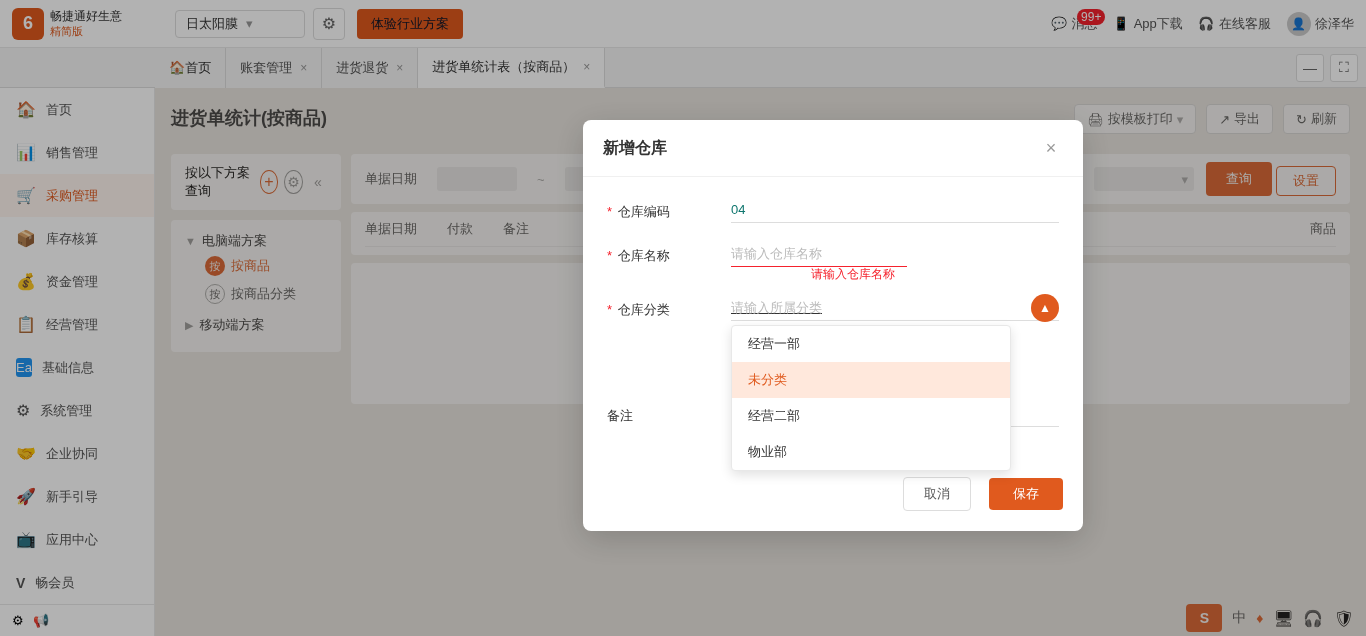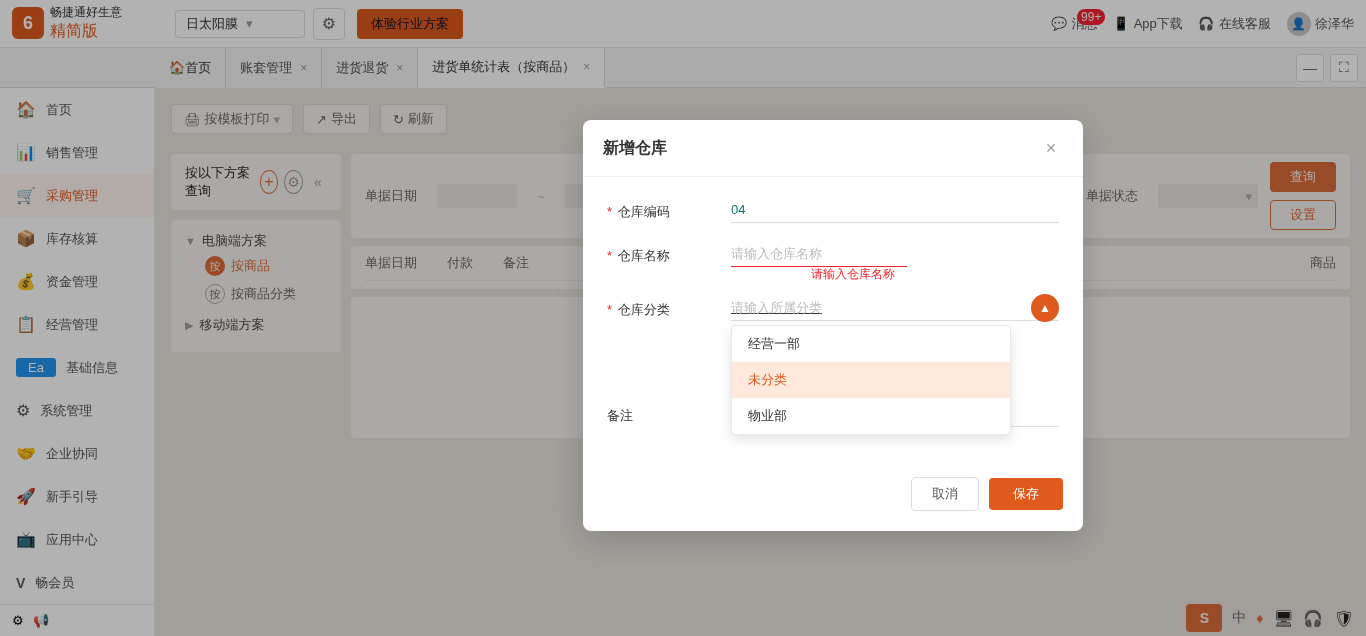--- a/index.html
+++ b/index.html
@@ -24,21 +24,21 @@
     }
     .logo-icon {
       width: 32px; height: 32px;
       background: #e05a1e;
       border-radius: 6px;
       display: flex; align-items: center; justify-content: center;
       color: white; font-size: 18px; font-weight: bold;
       margin-right: 6px;
     }
     .logo-text { font-size: 12px; color: #333; line-height: 1.3; }
-    .logo-text .sub { color: #e05a1e; font-size: 16px; }
+    .logo-text .sub { color: #e05a1e; font-size: 11px; }
 
     .store-select {
       display: flex; align-items: center;
       border: 1px solid #ddd; border-radius: 4px;
       padding: 4px 10px; background: #fff;
       margin-left: 8px; cursor: pointer;
       font-size: 13px; color: #333; min-width: 130px;
     }
     .store-select .arrow { margin-left: 8px; color: #999; }
 
@@ -307,21 +307,21 @@
     .dropdown-option {
       padding: 9px 16px;
       font-size: 13px; color: #333;
       cursor: pointer;
     }
     .dropdown-option.selected { background: #ffe8dc; color: #e05a1e; }
 
     .modal-footer {
       display: flex; align-items: center; justify-content: flex-end;
       padding: 12px 20px 20px;
-      gap: 10px;
+      gap: 18px;
     }
     .btn-cancel {
       background: #fff; border: 1px solid #ddd;
       border-radius: 4px; padding: 7px 20px;
       cursor: pointer; font-size: 13px; color: #555;
     }
     .btn-save {
       background: #e05a1e; color: white;
       border: none; border-radius: 4px;
       padding: 7px 24px; cursor: pointer; font-size: 13px;
@@ -449,21 +449,21 @@
     </div>
     <div class="sidebar-item">
       <span class="icon">💰</span>
       <span>资金管理</span>
     </div>
     <div class="sidebar-item">
       <span class="icon">📋</span>
       <span>经营管理</span>
     </div>
     <div class="sidebar-item">
-      <span class="icon" style="font-style:normal;font-size:13px;background:#2196F3;color:white;padding:2px 12px;border-radius:3px;">Ea</span>
+      <span class="icon" style="font-style:normal;font-size:13px;background:#2196F3;color:white;padding:2px 0;border-radius:3px;">Ea</span>
       <span>基础信息</span>
     </div>
     <div class="sidebar-item">
       <span class="icon">⚙</span>
       <span>系统管理</span>
     </div>
     <div class="sidebar-item">
       <span class="icon">🤝</span>
       <span>企业协同</span>
     </div>
@@ -480,20 +480,21 @@
       <span>畅会员</span>
     </div>
     <div class="sidebar-bottom">
       <span>⚙</span>
       <span>📢</span>
     </div>
   </div>
 
   <div class="content">
     <div style="display:flex;align-items:center;justify-content:space-between;margin-bottom:10px;">
+      <div class="page-title">进货单统计(按商品)</div>
       <div class="action-bar">
         <div class="action-btn">
           <span>🖨</span>
           <span>按模板打印</span>
           <span class="arrow">▾</span>
         </div>
         <div class="action-btn">
           <span>↗</span>
           <span>导出</span>
         </div>
@@ -552,21 +553,21 @@
           <div style="display:flex;gap:20px;align-items:center;flex:1;">
             <span class="table-row-item">付款</span>
             <span class="table-row-item">备注</span>
           </div>
           <div style="display:flex;gap:20px;align-items:center;">
             <span class="table-row-item">单据状态</span>
             <div style="width:100px;height:24px;background:#f0f0f0;border-radius:3px;display:flex;align-items:center;justify-content:flex-end;padding-right:6px;">
                 <span style="color:#aaa;">▾</span>
               </div>
           </div>
-          <div style="display:flex;flex-direction:column;gap:4px;margin-left:12px;">
+          <div style="display:flex;gap:4px;margin-left:12px;">
             <button class="query-btn">查询</button>
             <button class="set-btn">设置</button>
           </div>
         </div>
 
         <div style="background:#fff;border-radius:4px;padding:8px 14px;">
           <div style="display:flex;gap:30px;color:#555;font-size:13px;border-bottom:1px solid #f0f0f0;padding-bottom:8px;">
             <span>单据日期</span>
             <span>付款</span>
             <span>备注</span>
@@ -619,20 +620,21 @@
           <span class="required">*</span>
           <span>仓库分类</span>
         </div>
         <div class="dropdown-wrapper">
           <input class="dropdown-input" type="text" placeholder="请输入所属分类" style="">
           <div class="dropdown-arrow">▲</div>
           
           <div class="dropdown-list">
             <div class="dropdown-option">经营一部</div>
             <div class="dropdown-option selected">未分类</div>
+            <div class="dropdown-option">经营二部</div>
             <div class="dropdown-option">物业部</div>
           </div>
         </div>
       </div>
 
       <div class="form-row" style="margin-top:80px;">
         <div class="form-label">备注</div>
         <input class="form-control" type="text" style="">
       </div>
     </div>

